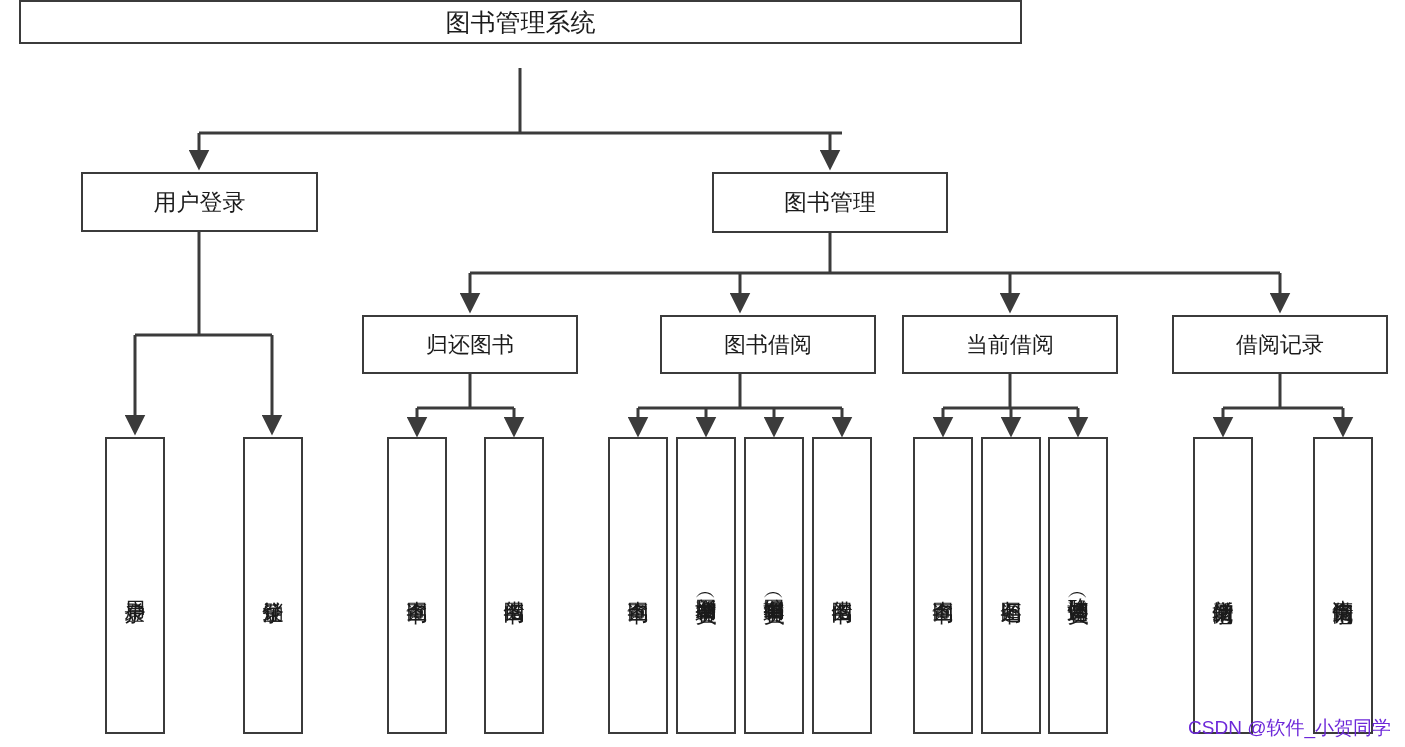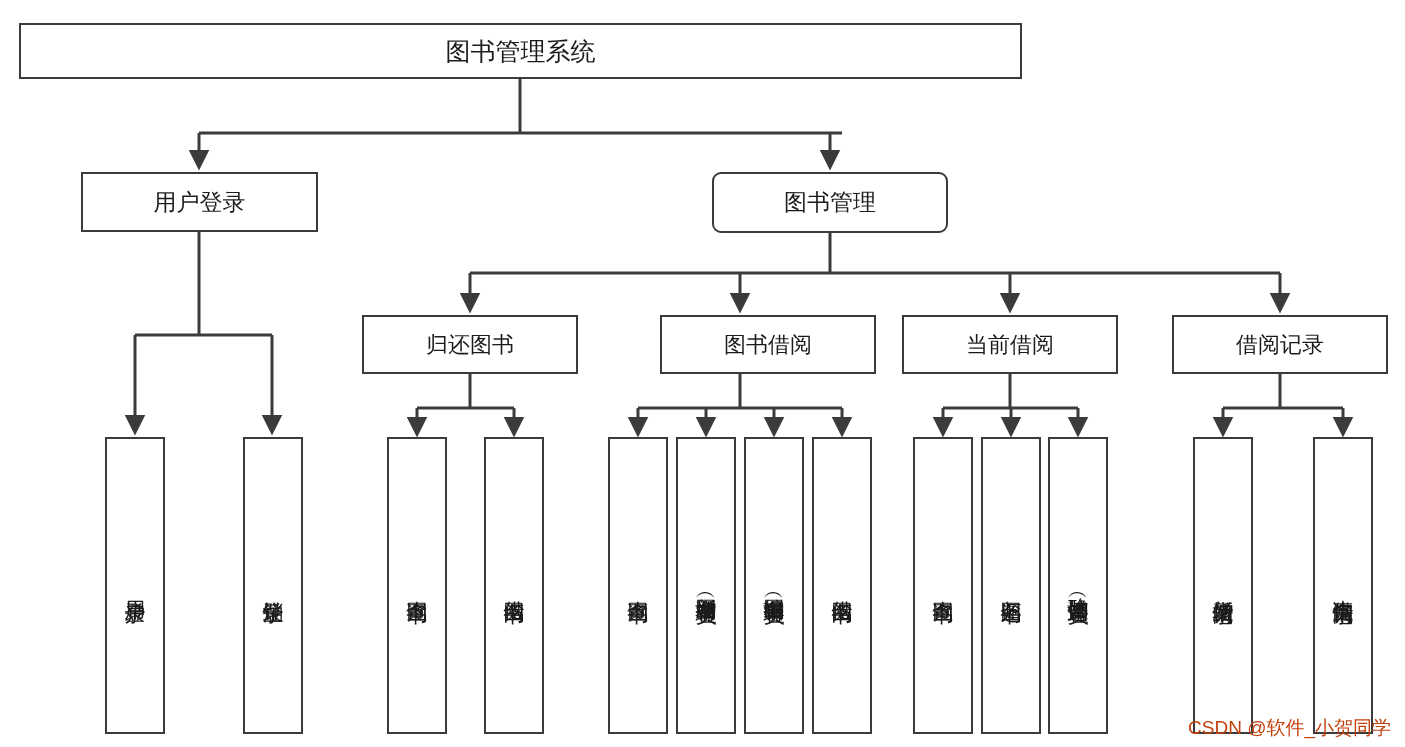--- a/index.html
+++ b/index.html
@@ -59,21 +59,21 @@
     text-orientation: upright;
     white-space: normal;
     text-align: center;
     max-height: 100%;
   }
   .watermark {
     position: absolute;
     right: 14px;
     bottom: 6px;
     font-size: 19px;
-    color: #c2410c;
+    color: #6d28d9;
     z-index: 5;
     white-space: nowrap;
   }
 </style>
 </head>
 <body>
 
 <div id="canvas">
 
   <svg id="wires" viewBox="0 0 1405 747" width="1405" height="747" xmlns="http://www.w3.org/2000/svg">
@@ -120,28 +120,28 @@
       <path d="M 1078 408 L 1078 427" marker-end="url(#arrow)"></path>
 
       <path d="M 1280 374 L 1280 408"></path>
       <path d="M 1223 408 L 1343 408"></path>
       <path d="M 1223 408 L 1223 427" marker-end="url(#arrow)"></path>
       <path d="M 1343 408 L 1343 427" marker-end="url(#arrow)"></path>
 
     </g>
   </svg>
 
-  <div class="node root" style="left:19px; top:23px; width:1003px; height:56px;">
+  <div class="node root" style="left:19px; top:0; width:1003px; height:44px;">
     <span>图书管理系统</span>
   </div>
 
   <div class="node lvl1" style="left:81px; top:172px; width:237px; height:60px;">
     <span>用户登录</span>
   </div>
-  <div class="node lvl1" style="left:712px; top:172px; width:236px; height:61px;border-radius:9px;">
+  <div class="node lvl1" style="left:712px; top:172px; width:236px; height:61px;">
     <span>图书管理</span>
   </div>
 
   <div class="node lvl2" style="left:362px; top:315px; width:216px; height:59px;">
     <span>归还图书</span>
   </div>
   <div class="node lvl2" style="left:632px; top:315px; width:216px; height:59px;margin-left:28px;">
     <span>图书借阅</span>
   </div>
   <div class="node lvl2" style="left:902px; top:315px; width:216px; height:59px;">

